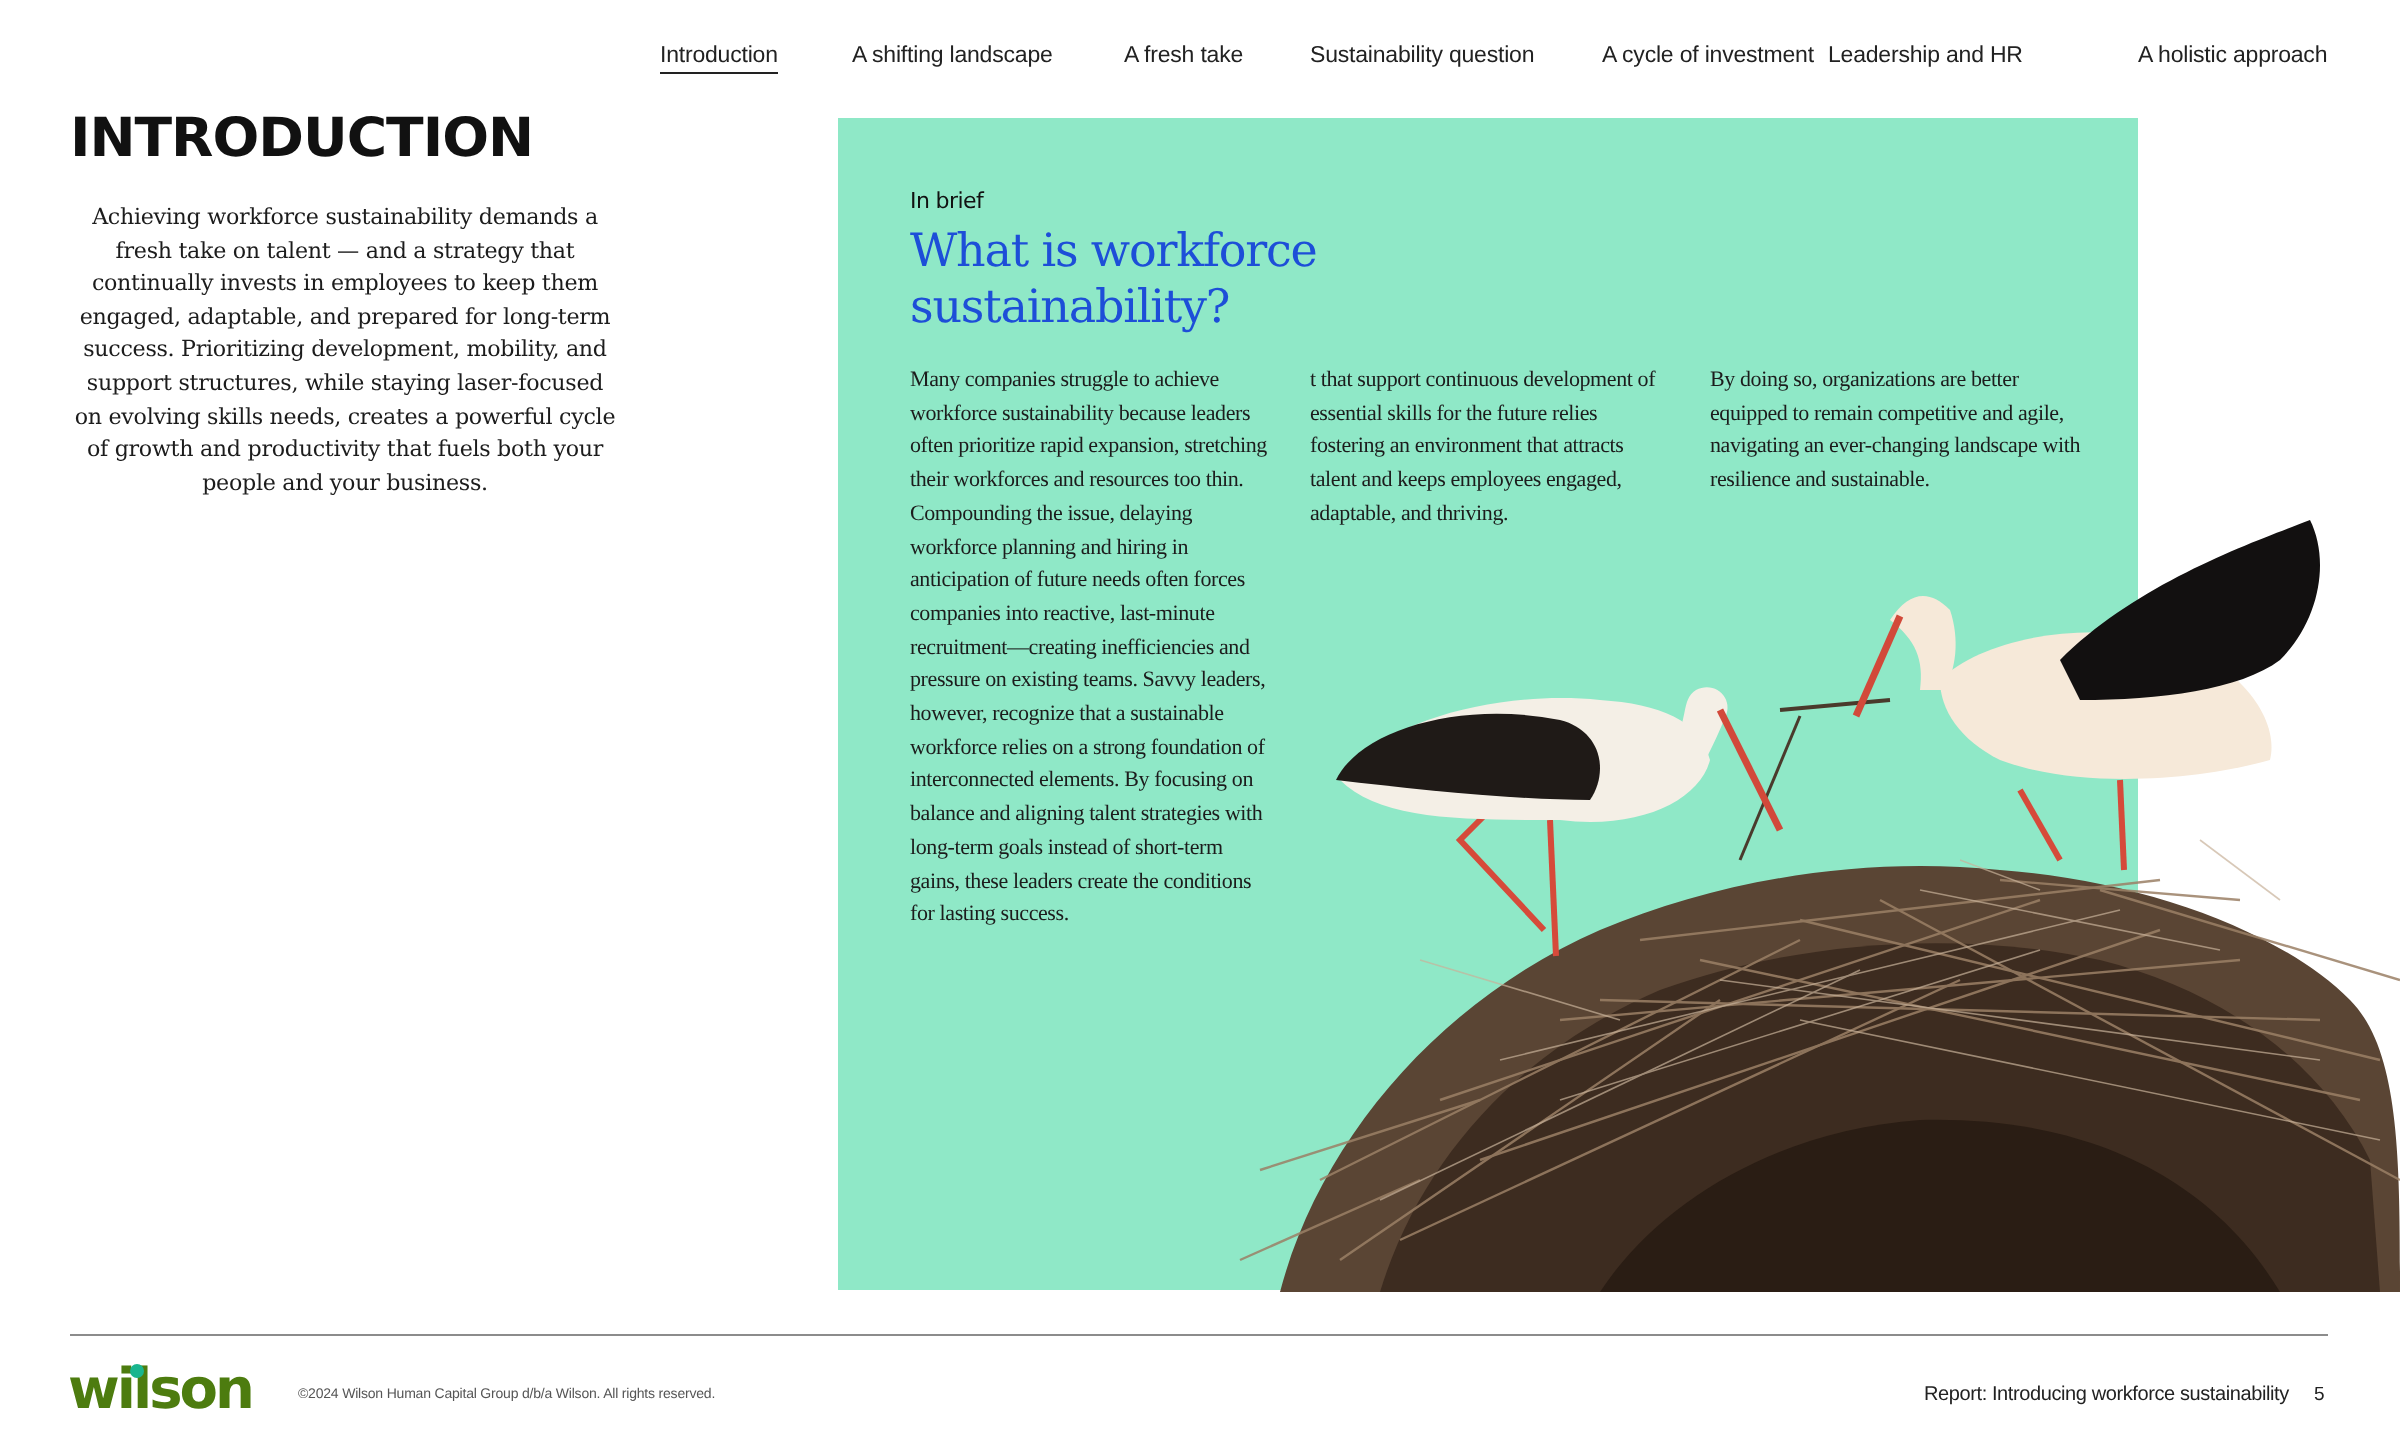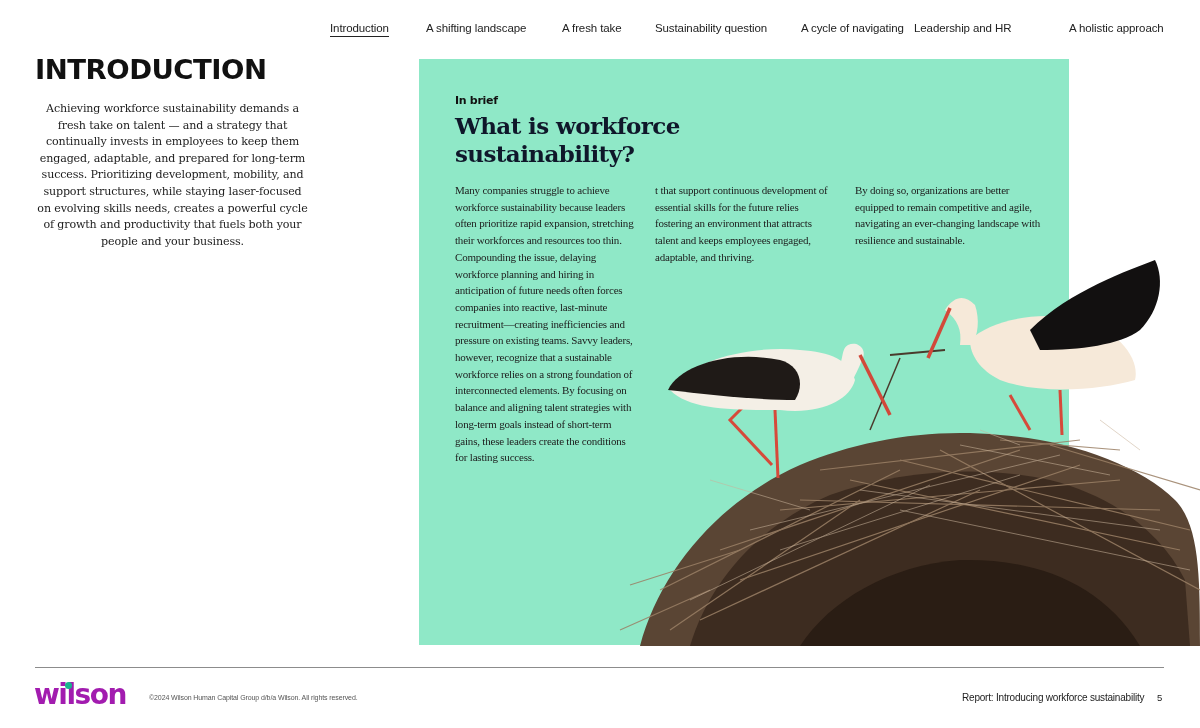--- a/index.html
+++ b/index.html
@@ -32,27 +32,27 @@
     color: #1c1c1c; letter-spacing: -0.15px; text-align: center;
   }
 
   
   .brief-panel {
     position: absolute; left: 419px; top: 59px; width: 650px; height: 586px;
     background: #8fe8c7;
   }
   .brief-label {
     position: absolute; left: 455px; top: 94px;
-    font-family: "DejaVu Sans", sans-serif; font-weight: bold;
+    font-family: "DejaVu Sans", sans-serif; font-weight: normal;
     font-size: 11px; color: #111; letter-spacing: -0.3px;
   }
   .brief-heading {
     position: absolute; left: 455px; top: 112px; width: 230px; margin: 0;
-    font-family: "DejaVu Serif", serif; font-weight: bold;
-    font-size: 23px; line-height: 28px; color: #0f172a; letter-spacing: -0.6px;
+    font-family: "DejaVu Serif", serif; font-weight: normal;
+    font-size: 23px; line-height: 28px; color: #1d4ed8; letter-spacing: -0.6px;
   }
   .brief-col {
     position: absolute; top: 182px; margin: 0;
     font-family: Liberation Serif, serif; font-size: 11px; line-height: 16.7px;
     color: #1c1c1c; letter-spacing: -0.2px;
   }
   .col1 { left: 455px; width: 180px; }
   .col2 { left: 655px; width: 180px; }
   .col3 { left: 855px; width: 190px; }
 
@@ -65,21 +65,21 @@
   .footer-rule {
     position: absolute; left: 35px; top: 667px; width: 1129px; height: 1px;
     background: #8c8c8c;
   }
   .logo {
     position: absolute; left: 34px; top: 680px; width: 95px; height: 30px;
   }
   .logo-text {
     position: absolute; left: 0; top: 0;
     font-family: "DejaVu Sans", sans-serif; font-weight: 900;
-    font-size: 28px; line-height: 30px; color: #a21caf; letter-spacing: -1.5px;
+    font-size: 28px; line-height: 30px; color: #4d7c0f; letter-spacing: -1.5px;
   }
   .logo-dot {
     position: absolute; left: 31px; top: 2px; width: 7px; height: 7px;
     border-radius: 50%; background: #19b58e;
   }
   .copyright {
     position: absolute; left: 149px; top: 694px;
     font-size: 7px; color: #555; letter-spacing: -0.1px;
   }
   .report-title {
@@ -92,21 +92,21 @@
   }
 </style>
 </head>
 <body>
 
 <nav class="topnav">
   <a class="nav-item active" style="left:330px">Introduction</a>
   <a class="nav-item" style="left:426px">A shifting landscape</a>
   <a class="nav-item" style="left:562px">A fresh take</a>
   <a class="nav-item" style="left:655px">Sustainability question</a>
-  <a class="nav-item" style="left:801px">A cycle of navigating</a>
+  <a class="nav-item" style="left:801px">A cycle of investment</a>
   <a class="nav-item" style="left:914px">Leadership and HR</a>
   <a class="nav-item" style="left:1069px">A holistic approach</a>
 </nav>
 
 <h1 class="page-title">INTRODUCTION</h1>
 <p class="intro-text">Achieving workforce sustainability demands a fresh take on talent — and a strategy that continually invests in employees to keep them engaged, adaptable, and prepared for long-term success. Prioritizing development, mobility, and support structures, while staying laser-focused on evolving skills needs, creates a powerful cycle of growth and productivity that fuels both your people and your business.</p>
 
 <div class="brief-panel"></div>
 
 <svg class="photo" viewBox="0 0 600 396" xmlns="http://www.w3.org/2000/svg">

